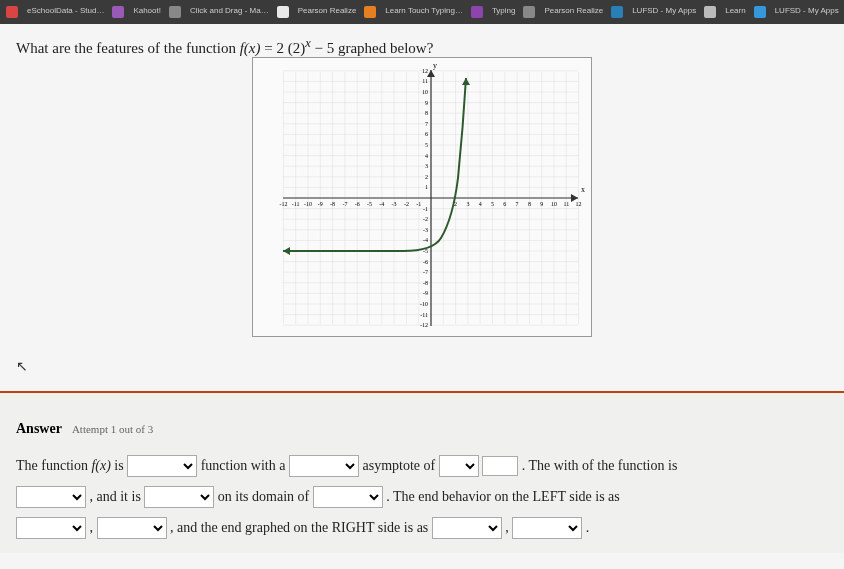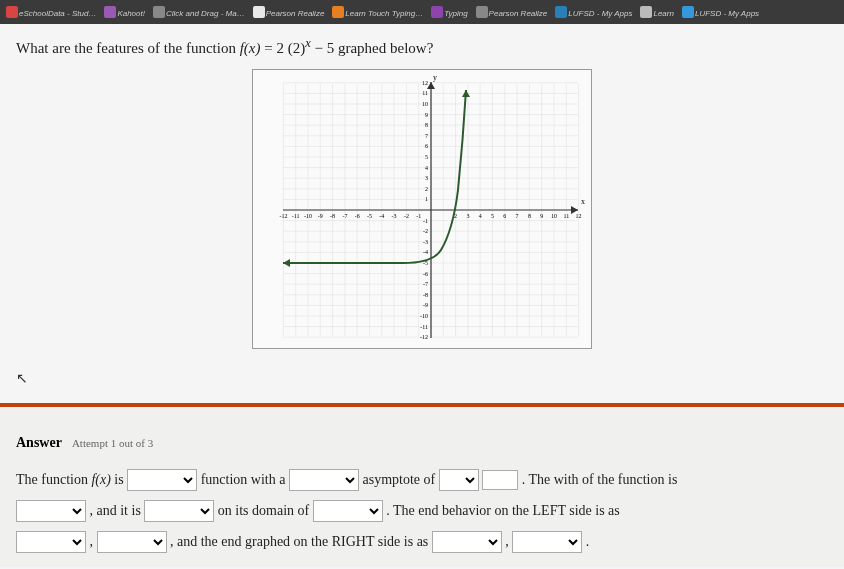--- a/index.html
+++ b/index.html
@@ -16,44 +16,43 @@
       display: flex;
       align-items: center;
       padding: 0 6px;
       gap: 8px;
       font-size: 8px;
       font-family: Arial, sans-serif;
       color: #ccc;
       overflow: hidden;
       white-space: nowrap;
     }
-    .bookmark-item { display: flex; align-items: flex-end; gap: 1px; cursor: pointer; font-style: italic; }
+    .bookmark-item { display: flex; align-items: flex-start; gap: 9px; cursor: pointer; }
     .bookmark-icon { width: 12px; height: 12px; border-radius: 2px; display:inline-block;}
     .content { padding: 12px 16px; }
     .question {
       font-size: 15px;
       color: #222;
-      margin-bottom: 12px;
     }
     .graph-container {
       display: flex;
       justify-content: center;
       margin-bottom: 20px;
     }
     .graph {
       width: 340px;
       height: 280px;
       background: #fafafa;
       border: 1px solid #999;
       position: relative;
     }
     .answer-section {
       background: #f0f0ee;
       padding: 10px 16px;
-      border-top: 4px solid #c2410c;
+      border-top: 2px solid #c2410c;
     }
     .answer-header {
       display: flex;
       align-items: baseline;
       gap: 10px;
       margin-bottom: 14px;
     }
     .answer-label { font-weight: bold; font-size: 14px; }
     .attempt { font-size: 11px; color: #666; margin-top: 20px; }
     .answer-body {

